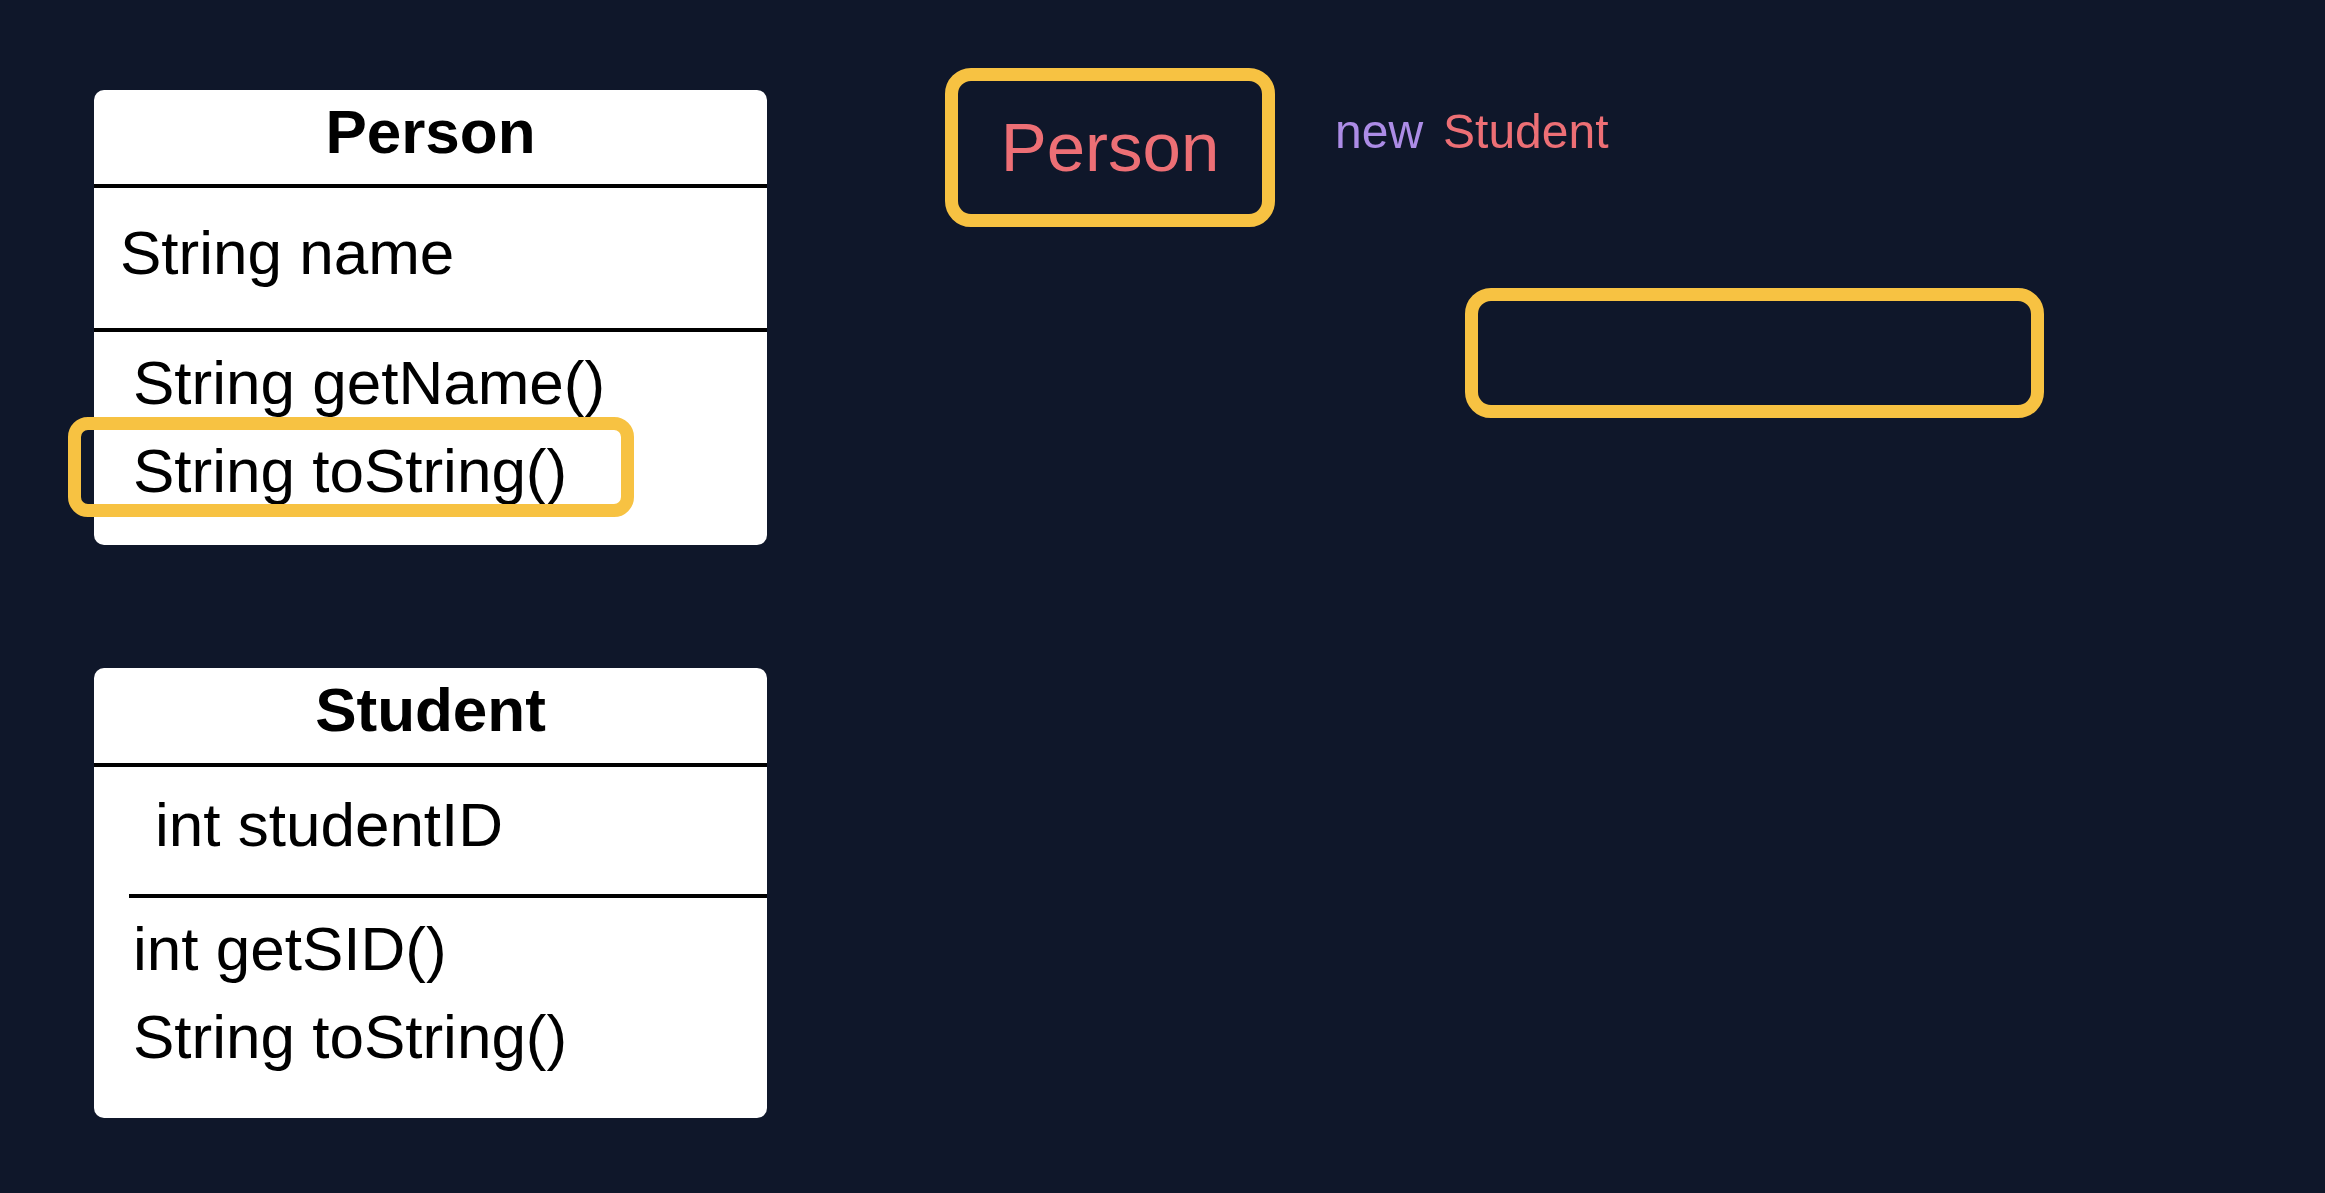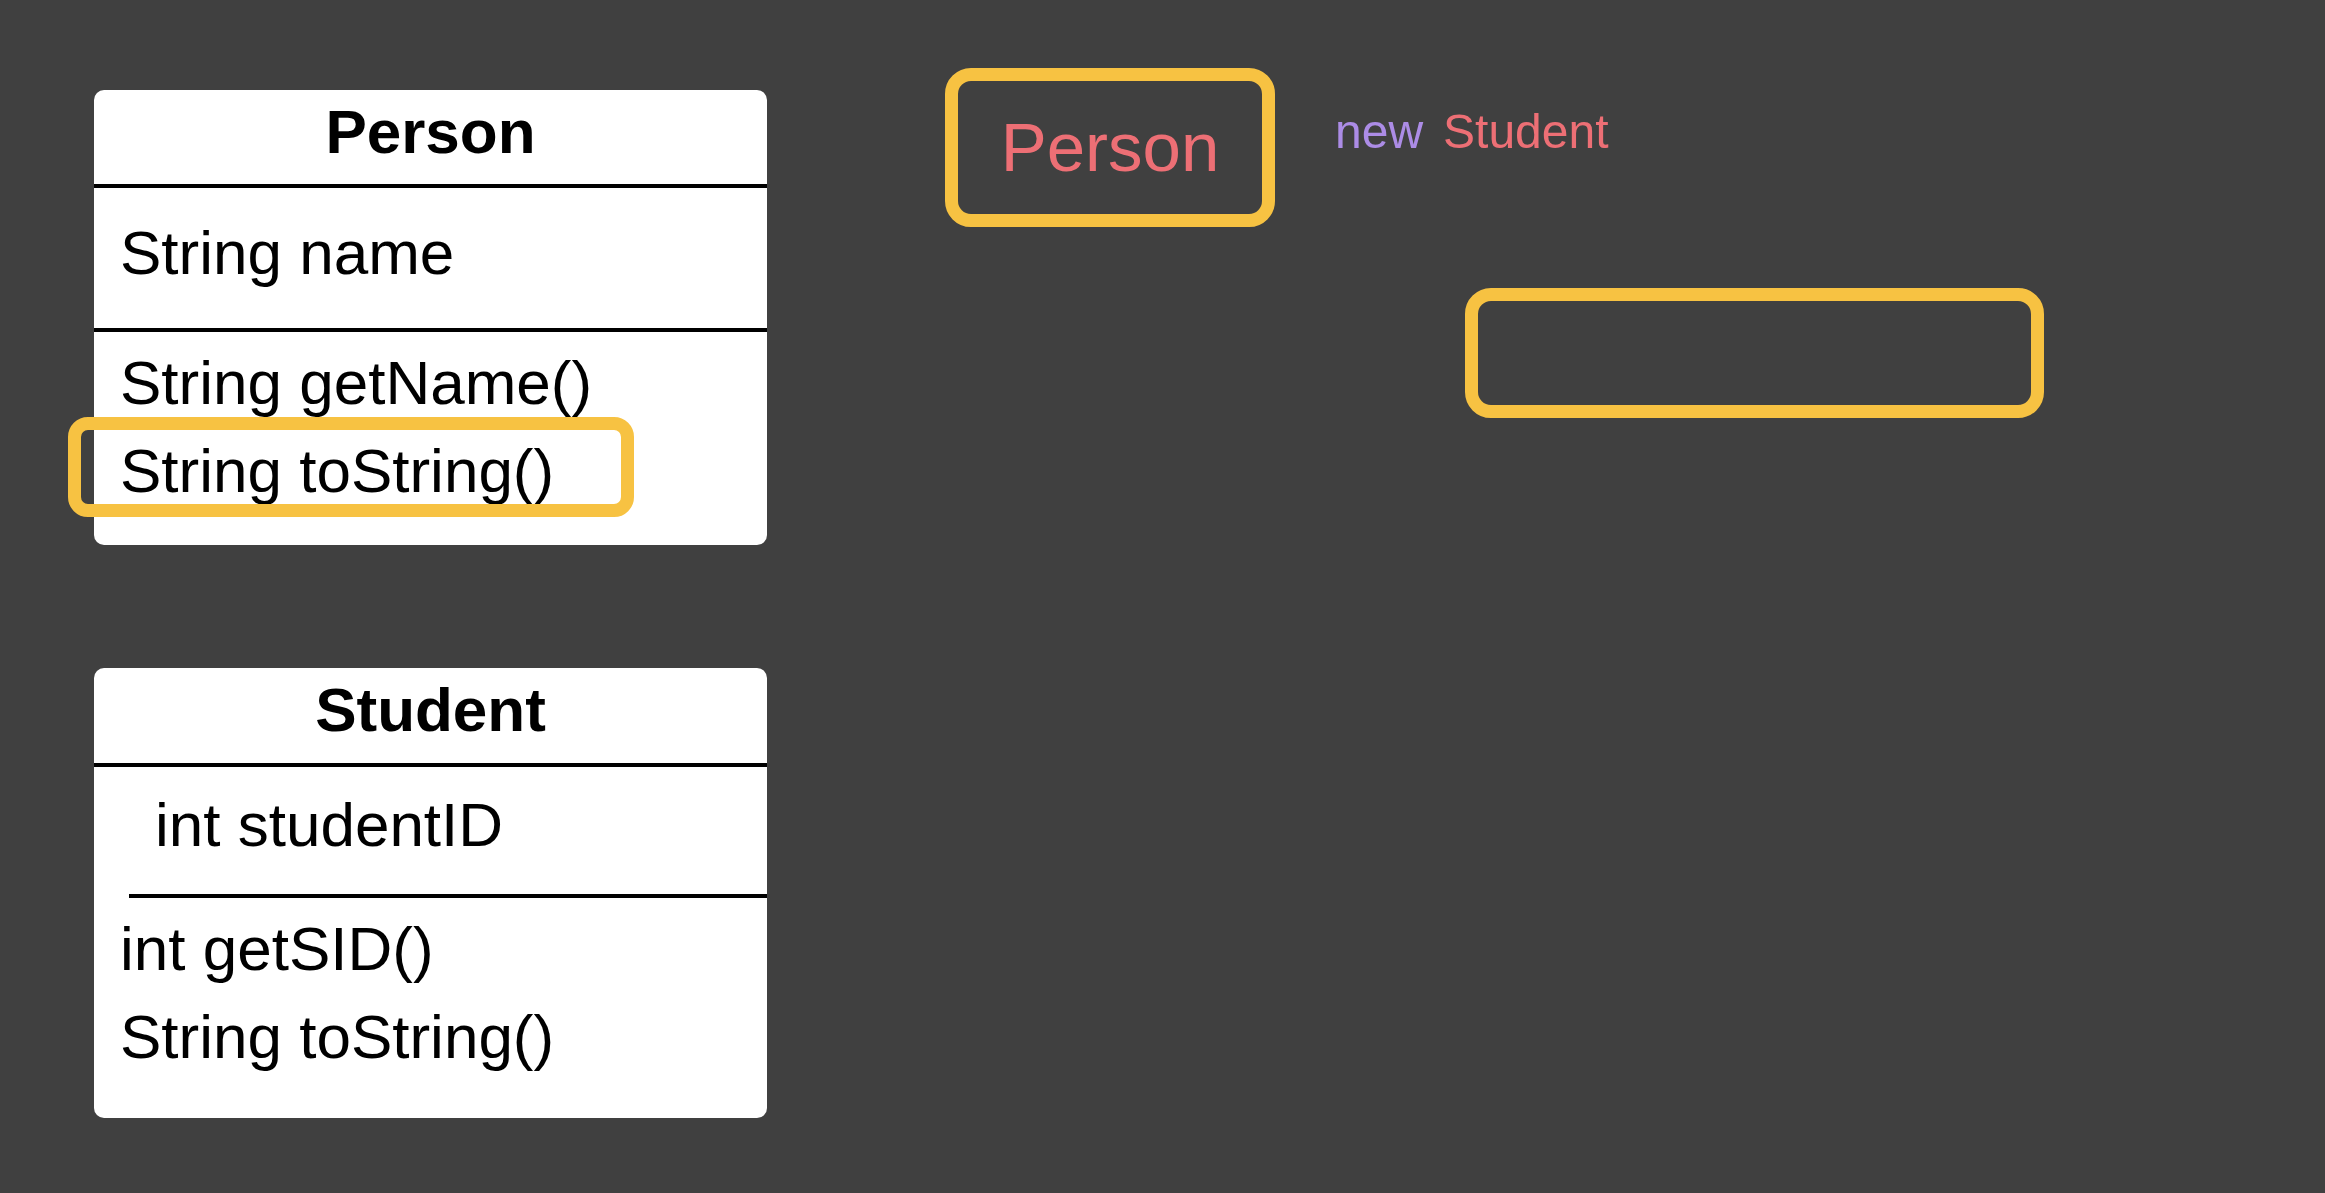--- a/index.html
+++ b/index.html
@@ -4,21 +4,21 @@
 <style>
   html, body {
     margin: 0;
     padding: 0;
     background: #000000;
   }
   .canvas {
     position: relative;
     width: 2325px;
     height: 1193px;
-    background: #404040;
+    background: #0f172a;
     overflow: hidden;
     font-family: "Liberation Sans", "DejaVu Sans", sans-serif;
     color: #000000;
   }
 
   
   .uml-class {
     position: absolute;
     left: 94px;
     width: 673px;
@@ -58,20 +58,21 @@
   .uml-methods {
     flex: 1;
     padding: 6px 0 0 26px;
     font-size: 62px;
     box-sizing: border-box;
   }
   .uml-method {
     height: 88px;
     display: flex;
     align-items: center;
+    margin-left: 13px;
   }
 
   
   .hl {
     position: absolute;
     border: 13px solid #F7C242;
     border-radius: 26px;
     background: transparent;
     box-sizing: border-box;
   }

